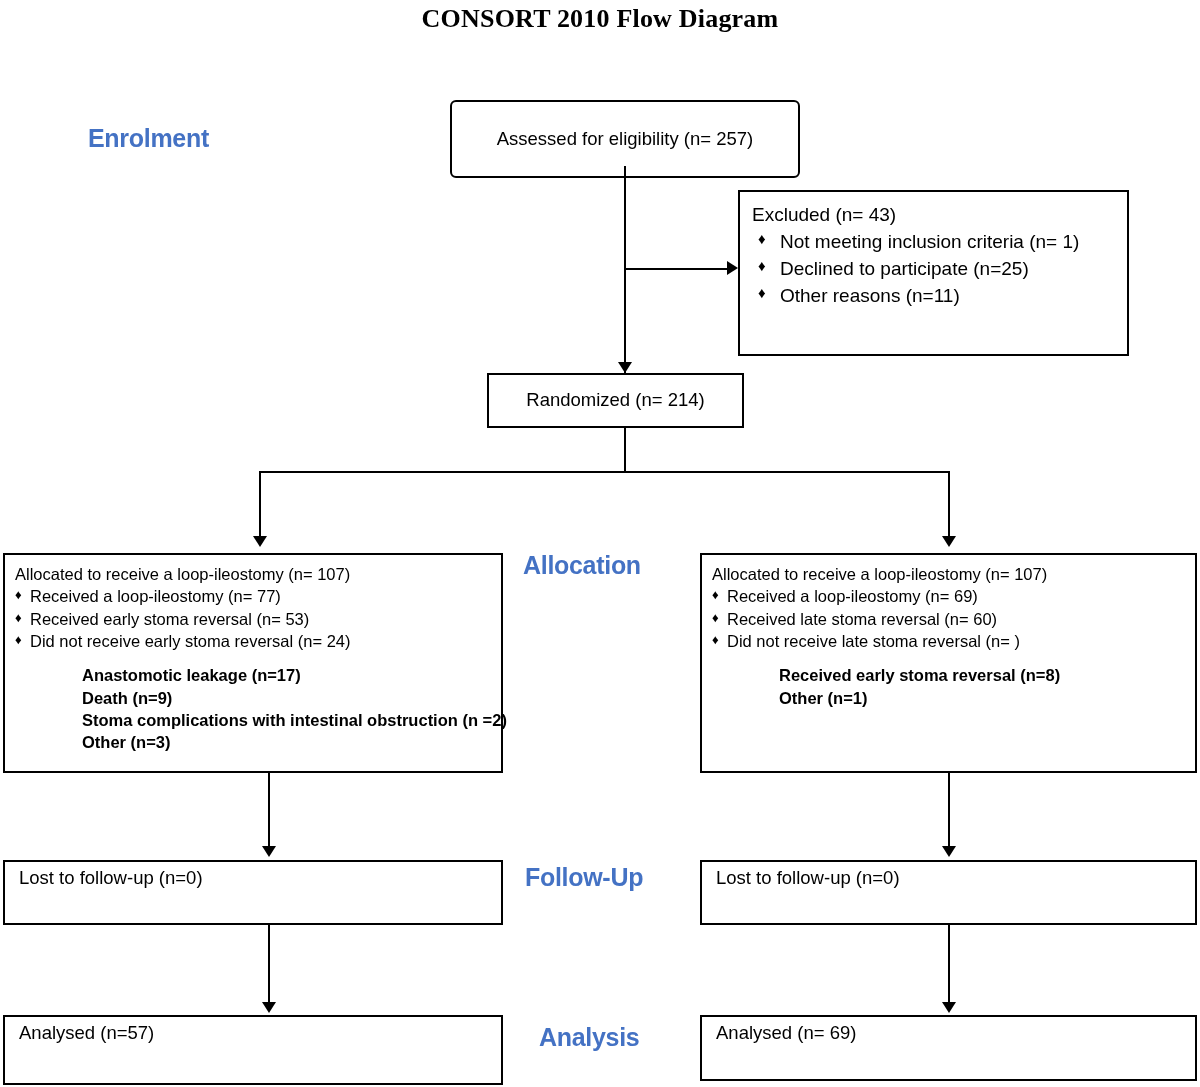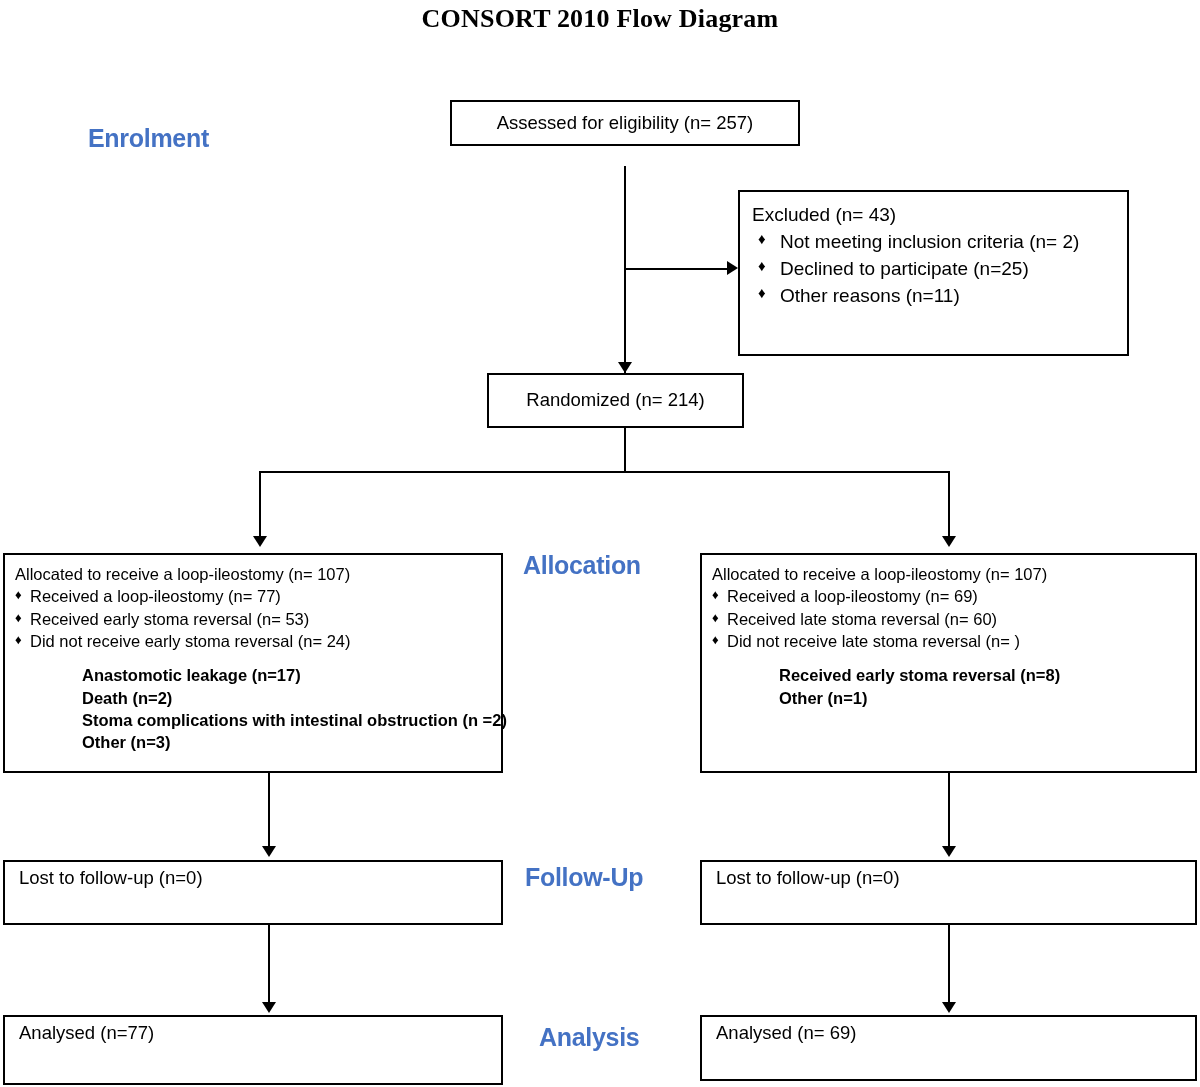--- a/index.html
+++ b/index.html
@@ -90,37 +90,37 @@
 </style>
 </head>
 <body>
 
 <div class="diagram">
 
   <div class="title">CONSORT 2010 Flow Diagram</div>
 
   <div class="stage-label" style="left:88px;top:101px;">Enrolment</div>
 
-  <div class="box box-center" style="left:450px;top:100px;width:350px;height:46px;">
+  <div class="box box-center" style="left:450px;top:100px;width:350px;height:78px;border-radius:6px;">
     <div class="box-inner">
       <span class="lead">Assessed for eligibility (n= 257)</span>
     </div>
   </div>
 
   <div class="vline" style="left:624px;top:166px;height:207px;"></div>
   <div class="arrow-down" style="left:618px;top:362px;"></div>
 
   <div class="hline" style="left:624px;top:268px;width:104px;"></div>
   <div class="arrow-right" style="left:727px;top:261px;"></div>
 
   <div class="box excluded" style="left:738px;top:190px;width:391px;height:166px;">
     <div class="box-inner">
       <div class="lead">Excluded  (n= 43)</div>
       <ul class="bullets">
-        <li><span class="dia">♦</span><span>Not meeting inclusion criteria (n= 2)</span></li>
+        <li><span class="dia">♦</span><span>Not meeting inclusion criteria (n= 1)</span></li>
         <li><span class="dia">♦</span><span>Declined to participate (n=25)</span></li>
         <li><span class="dia">♦</span><span>Other reasons (n=11)</span></li>
       </ul>
     </div>
   </div>
 
   <div class="box box-center" style="left:487px;top:373px;width:257px;height:55px;text-decoration:underline;">
     <div class="box-inner">
       <span class="lead">Randomized (n= 214)</span>
     </div>
@@ -138,21 +138,21 @@
   <div class="box alloc" style="left:3px;top:553px;width:500px;height:220px;">
     <div class="box-inner">
       <div class="lead">Allocated to receive a loop-ileostomy (n= 107)</div>
       <ul class="bullets">
         <li><span class="dia">♦</span><span>Received a loop-ileostomy (n= 77)</span></li>
         <li><span class="dia">♦</span><span>Received early stoma reversal (n= 53)</span></li>
         <li><span class="dia">♦</span><span>Did not receive early stoma reversal (n= 24)</span></li>
       </ul>
       <ul class="subs">
         <li>Anastomotic leakage (n=17)</li>
-        <li>Death (n=2)</li>
+        <li>Death (n=9)</li>
         <li>Stoma complications with intestinal obstruction (n =2)</li>
         <li>Other (n=3)</li>
       </ul>
     </div>
   </div>
 
   <div class="box alloc" style="left:700px;top:553px;width:497px;height:220px;">
     <div class="box-inner">
       <div class="lead">Allocated to receive a loop-ileostomy (n= 107)</div>
       <ul class="bullets">
@@ -190,21 +190,21 @@
   <div class="vline" style="left:268px;top:925px;height:82px;"></div>
   <div class="arrow-down" style="left:262px;top:1002px;"></div>
 
   <div class="vline" style="left:948px;top:925px;height:82px;"></div>
   <div class="arrow-down" style="left:942px;top:1002px;"></div>
 
   <div class="stage-label" style="left:539px;top:1000px;">Analysis</div>
 
   <div class="box box-vcenter" style="left:3px;top:1015px;width:500px;height:70px;">
     <div class="box-inner">
-      <span class="lead">Analysed  (n=77)</span>
+      <span class="lead">Analysed  (n=57)</span>
     </div>
   </div>
 
   <div class="box box-vcenter" style="left:700px;top:1015px;width:497px;height:66px;">
     <div class="box-inner">
       <span class="lead">Analysed  (n= 69)</span>
     </div>
   </div>
 
 </div>

